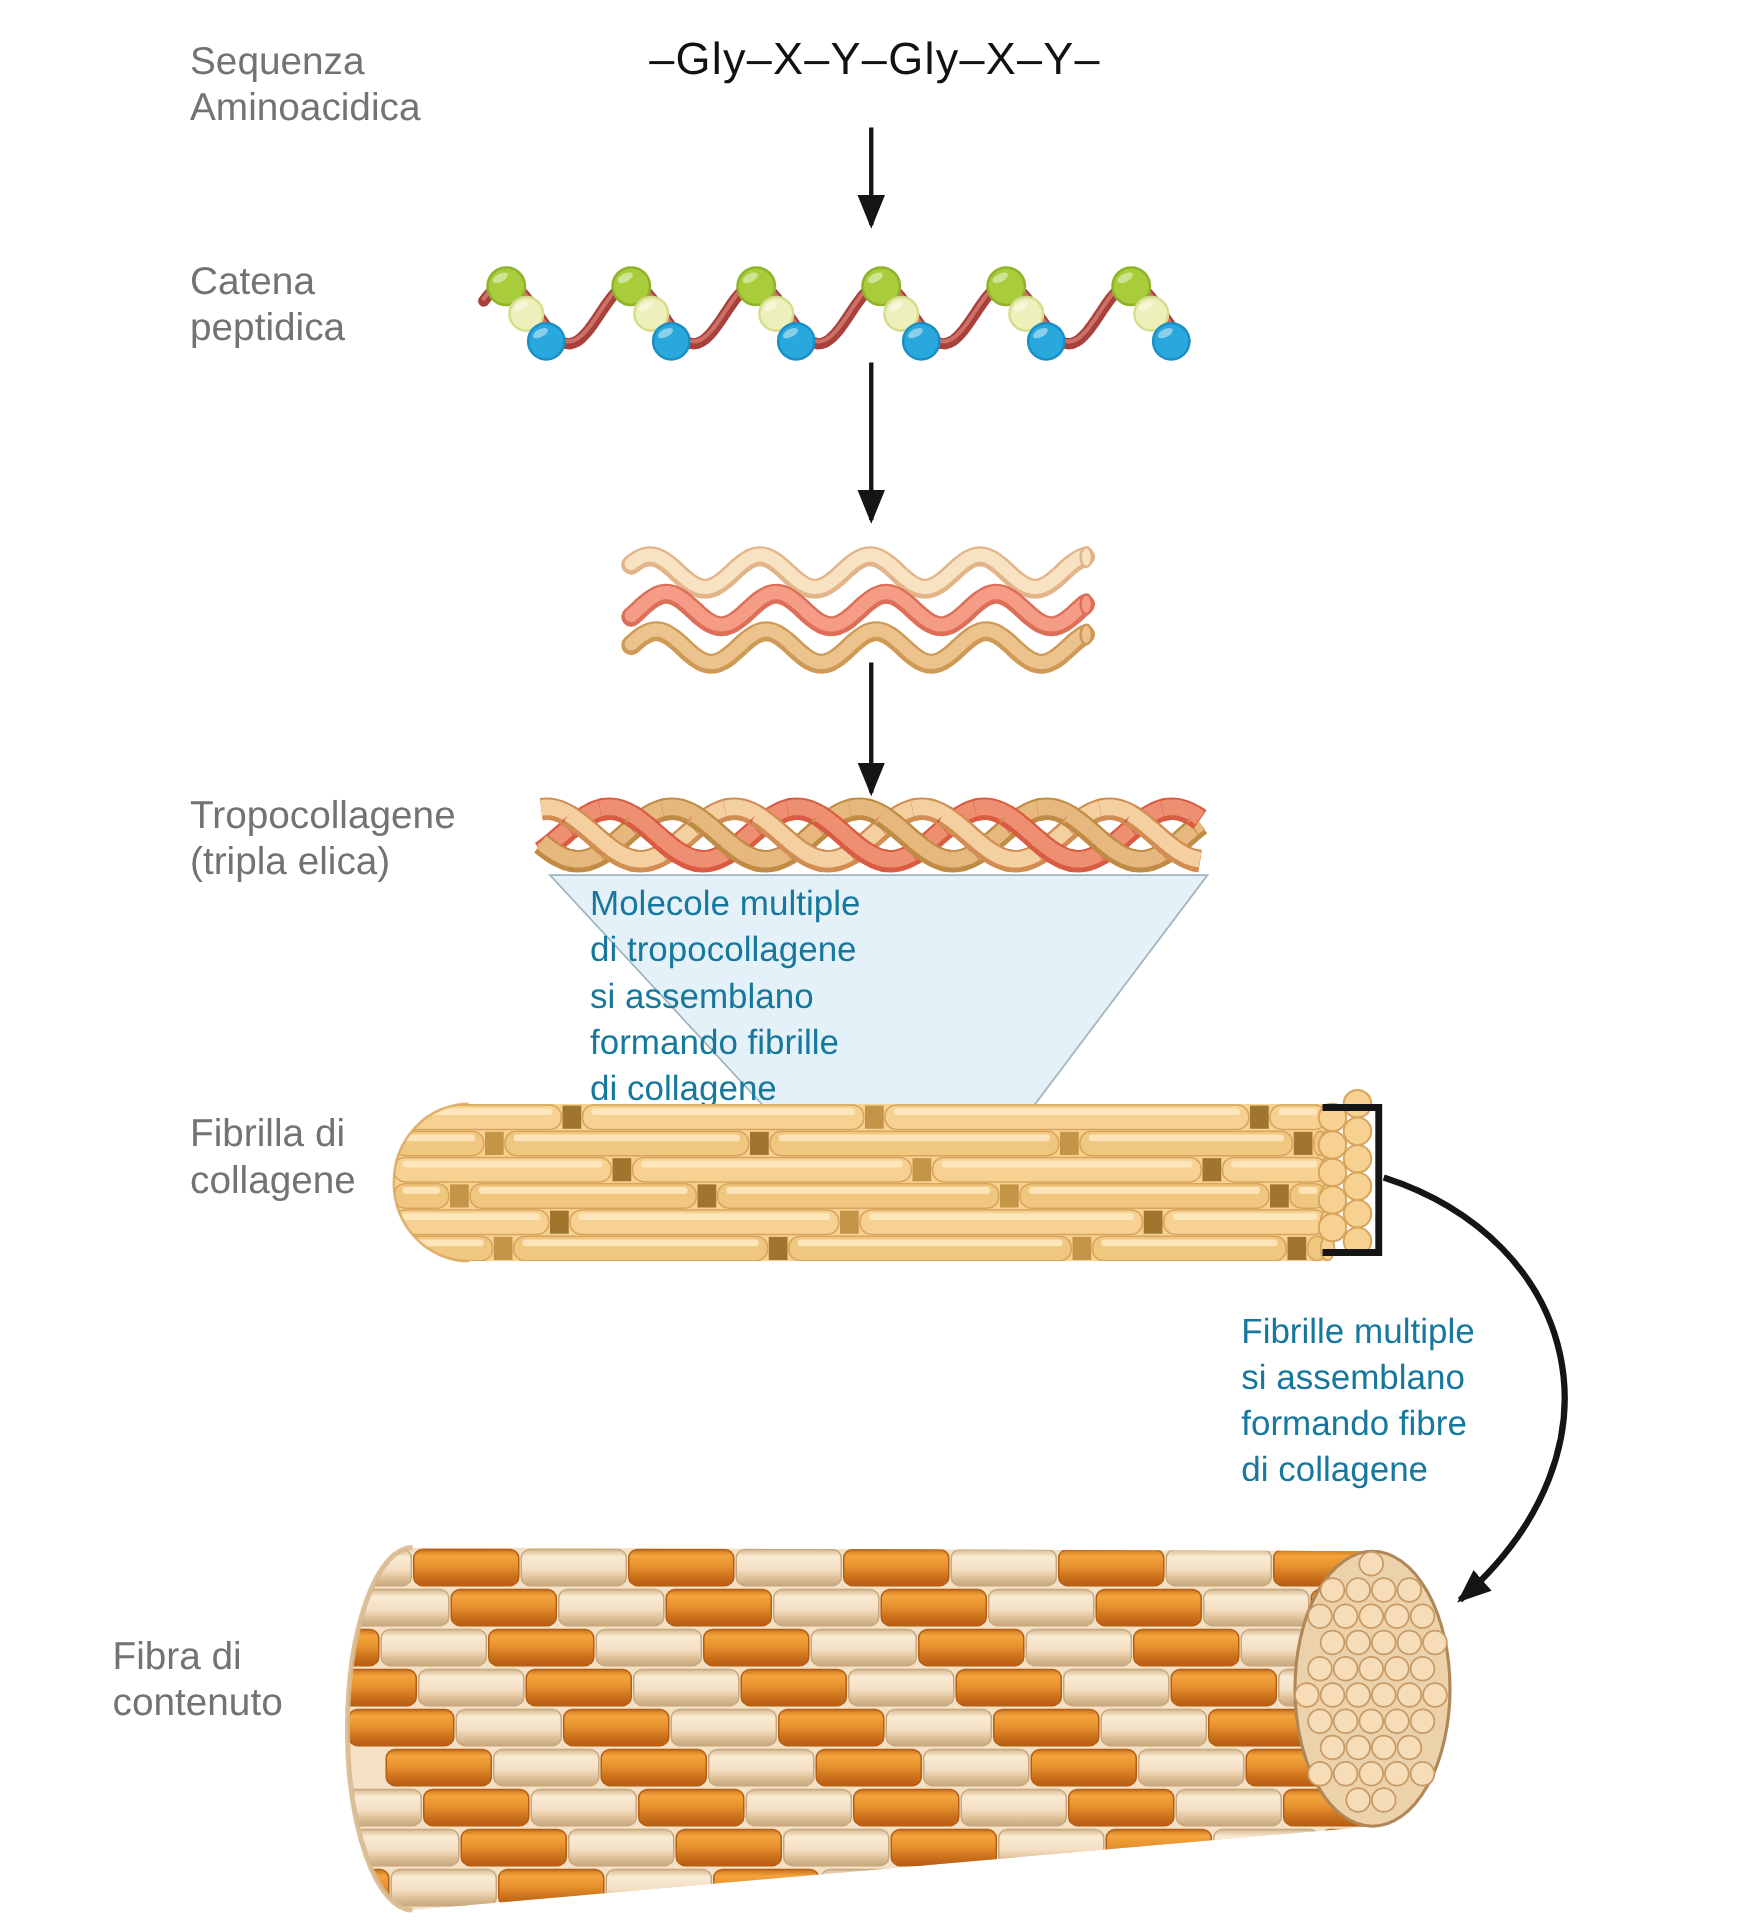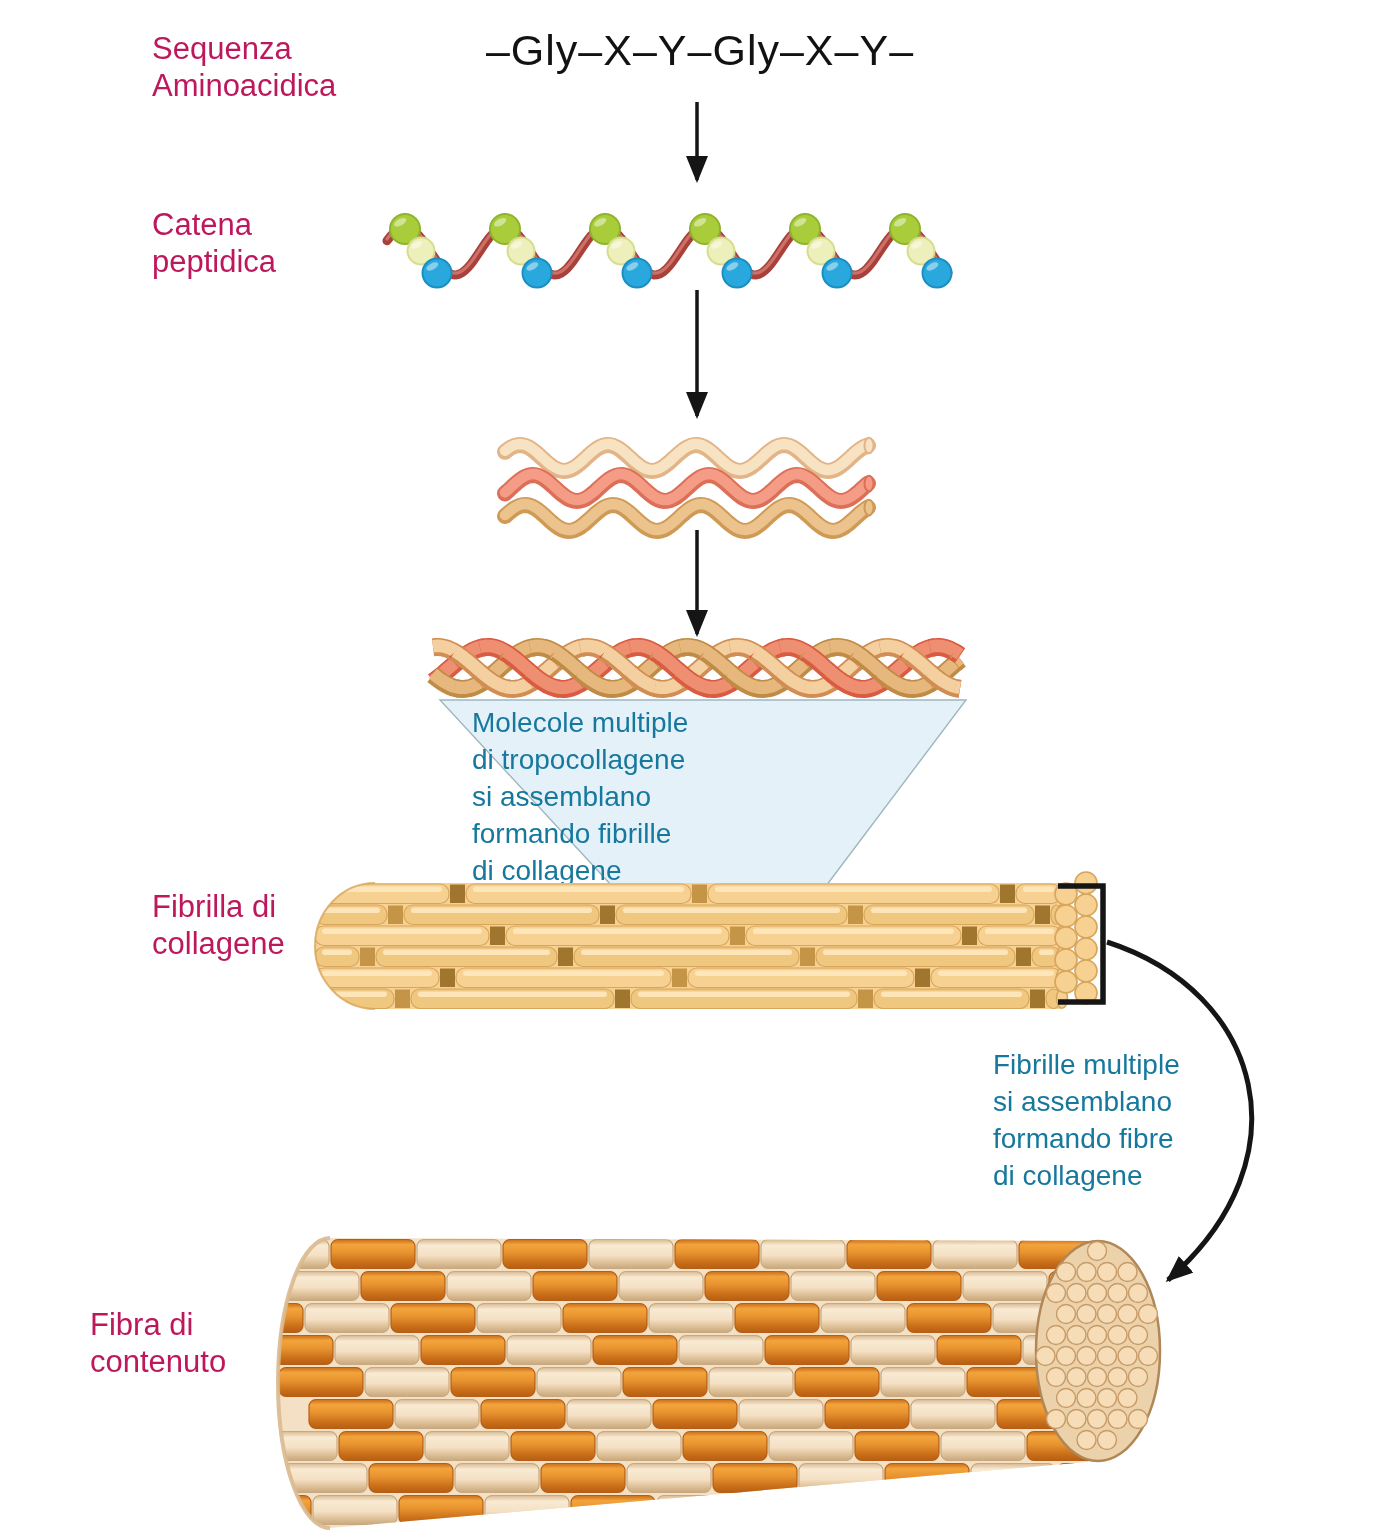--- a/index.html
+++ b/index.html
@@ -1,34 +1,36 @@
 <!DOCTYPE html>
 <html style="--teal: #17789E;"><head>
 <meta charset="utf-8">
 <style>
   html,body{margin:0;padding:0;background:#fff;}
   #canvas{position:relative;width:1400px;height:1536px;background:#ffffff;overflow:hidden;
           font-family:"Liberation Sans",sans-serif;}
-  .lbl{position:absolute;font-size:31px;line-height:37px;color:#be185d;white-space:pre-line;}
+  .lbl{position:absolute;font-size:31px;line-height:37px;color:#737373;white-space:pre-line;}
   .note{position:absolute;font-size:28px;line-height:37px;color:var(--teal,#17789E);white-space:pre-line;}
   .formula{position:absolute;left:420px;top:26px;width:560px;text-align:center;
-           font-size:43px;letter-spacing:1px;color:#121212;}
+           font-size:36px;letter-spacing:1px;color:#121212;}
   .funnel-note{left:472px;top:704px;width:470px;}
   .abs{position:absolute;}
   svg{display:block;overflow:visible;}
 </style>
 </head>
 <body>
 
 <div id="canvas">
 
   <div class="lbl" style="left:152px;top:30px">Sequenza
 Aminoacidica</div>
   <div class="lbl" style="left:152px;top:206px">Catena
 peptidica</div>
+  <div class="lbl" style="left:152px;top:633px">Tropocollagene
+(tripla elica)</div>
   <div class="lbl" style="left:152px;top:888px">Fibrilla di
 collagene</div>
   <div class="lbl" style="left:90px;top:1306px">Fibra di
 contenuto</div>
 
   <div class="formula">–Gly–X–Y–Gly–X–Y–</div>
   <div class="note" style="left:993px;top:1046px">Fibrille multiple
 si assemblano
 formando fibre
 di collagene</div>

